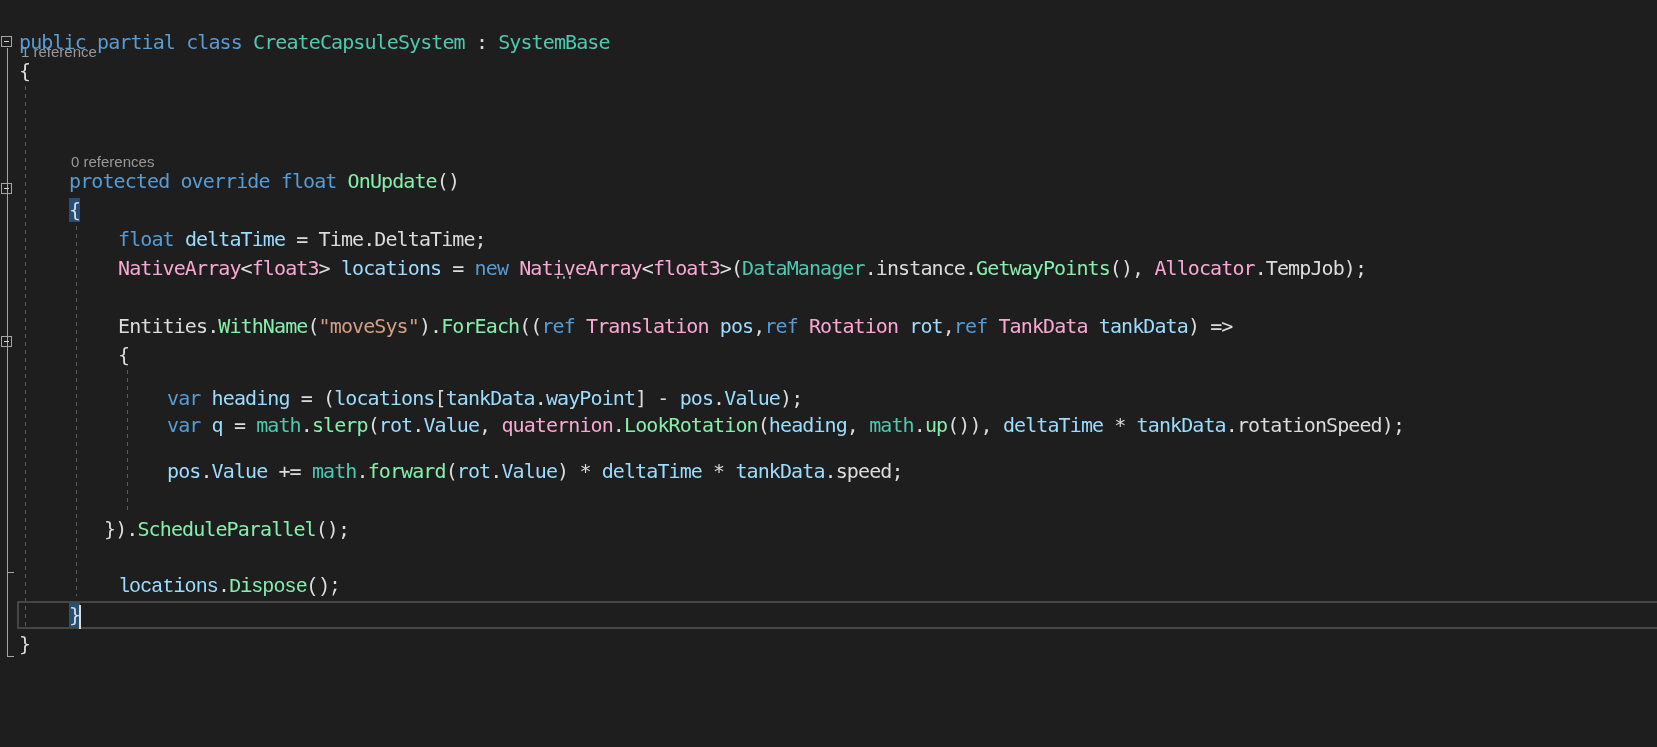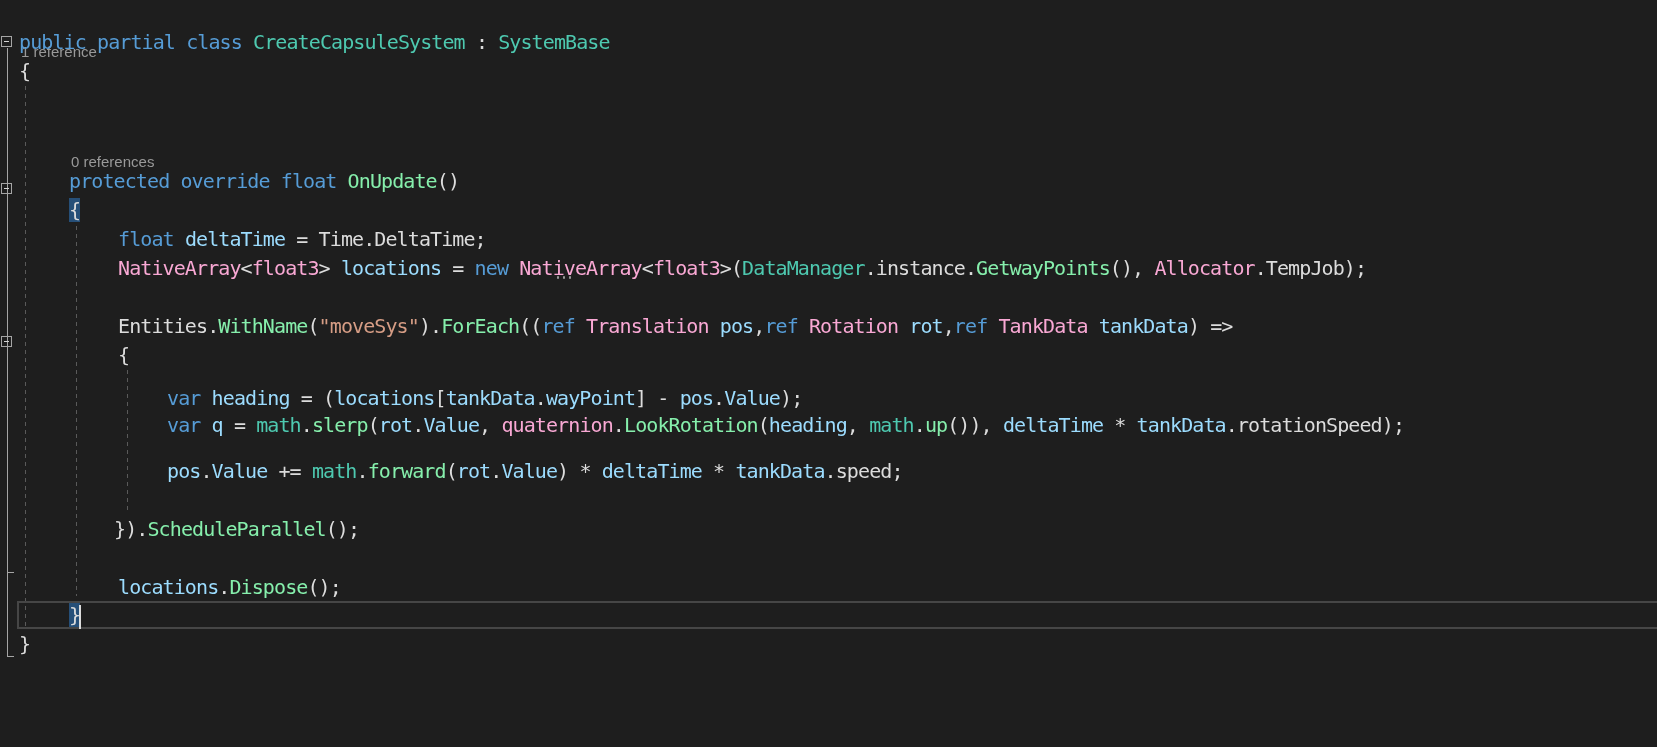--- a/index.html
+++ b/index.html
@@ -115,25 +115,25 @@
   <div class="line" style="top:410px;">
     <span class="code" style="left:167px;"><span class="k">var</span> <span class="v">q</span><span class="p"> = </span><span class="t">math</span><span class="p">.</span><span class="m">slerp</span><span class="p">(</span><span class="v">rot</span><span class="p">.</span><span class="v">Value</span><span class="p">, </span><span class="s">quaternion</span><span class="p">.</span><span class="m">LookRotation</span><span class="p">(</span><span class="v">heading</span><span class="p">, </span><span class="t">math</span><span class="p">.</span><span class="m">up</span><span class="p">()), </span><span class="v">deltaTime</span><span class="p"> * </span><span class="v">tankData</span><span class="p">.</span><span class="p">rotationSpeed</span><span class="p">);</span></span>
   </div>
 
 
   <div class="line" style="top:456px;">
     <span class="code" style="left:167px;"><span class="v">pos</span><span class="p">.</span><span class="v">Value</span><span class="p"> += </span><span class="t">math</span><span class="p">.</span><span class="m">forward</span><span class="p">(</span><span class="v">rot</span><span class="p">.</span><span class="v">Value</span><span class="p">)</span><span class="p"> * </span><span class="v">deltaTime</span><span class="p"> * </span><span class="v">tankData</span><span class="p">.</span><span class="p">speed</span><span class="p">;</span></span>
   </div>
 
   <div class="line" style="top:514px;">
-    <span class="code" style="left:114px;"><span class="p">})</span><span class="p">.</span><span class="m">ScheduleParallel</span><span class="p">();</span></span>
+    <span class="code" style="left:104px;"><span class="p">})</span><span class="p">.</span><span class="m">ScheduleParallel</span><span class="p">();</span></span>
   </div>
 
   <div class="line" style="top:572px;">
-    <span class="code" style="left:118px;"><span class="v">locations</span><span class="p">.</span><span class="m">Dispose</span><span class="p">();</span></span>
+    <span class="code" style="left:118px;font-family:Liberation Mono, monospace;"><span class="v">locations</span><span class="p">.</span><span class="m">Dispose</span><span class="p">();</span></span>
   </div>
 
   <div class="line" style="top:600px;">
     <span class="code" style="left:69px;"><span class="p brace-hl">}</span><span class="caret"></span></span>
   </div>
 
   <div class="line" style="top:629px;">
     <span class="code"><span class="p">}</span></span>
   </div>
 </div>

